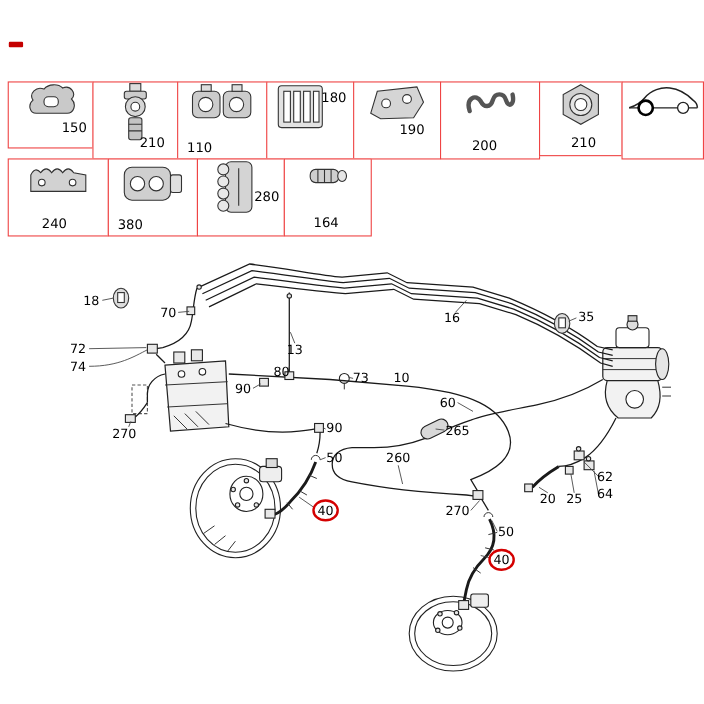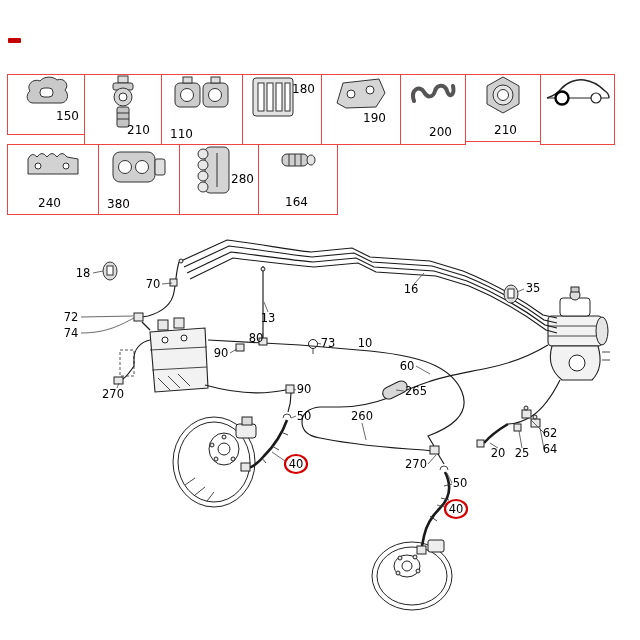--- a/index.html
+++ b/index.html
@@ -78,21 +78,21 @@
 
     <div class="cell" style="width:80px;height:71px">
       <svg width="54" height="36" viewBox="0 0 54 36" style="margin-bottom:12px">
         <path d="M3,28 L9,8 L45,4 L51,18 L42,32 L12,33 Z" fill="#d5d5d5" stroke="#333"></path>
         <circle cx="17" cy="19" r="4" fill="#fff" stroke="#333"></circle>
         <circle cx="36" cy="15" r="4" fill="#fff" stroke="#333"></circle>
       </svg>
       <span class="num" style="right:14px;bottom:20px">190</span>
     </div>
 
-    <div class="cell" style="width:66px;height:71px">
+    <div class="cell" style="width:91px;height:71px">
       <svg width="48" height="32" viewBox="0 0 48 32" style="margin-bottom:10px">
         <path d="M5,26 C1,14 11,10 15,17 C18,23 24,23 26,16 C28,9 36,9 38,16 C40,23 46,21 44,11" fill="none" stroke="#555" stroke-width="4" stroke-linecap="round"></path>
       </svg>
       <span class="num" style="left:28px;bottom:6px">200</span>
     </div>
 
     <div class="cell" style="width:76px;height:68px">
       <svg width="40" height="40" viewBox="0 0 40 40" style="margin-bottom:12px">
         <polygon points="20,2 36,11 36,29 20,38 4,29 4,11" fill="#d0d0d0" stroke="#333"></polygon>
         <circle cx="20" cy="20" r="10" fill="#e6e6e6" stroke="#333"></circle>

